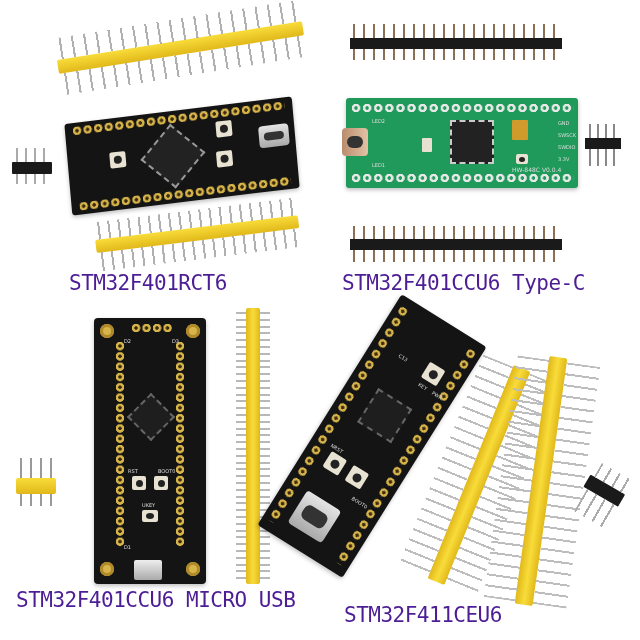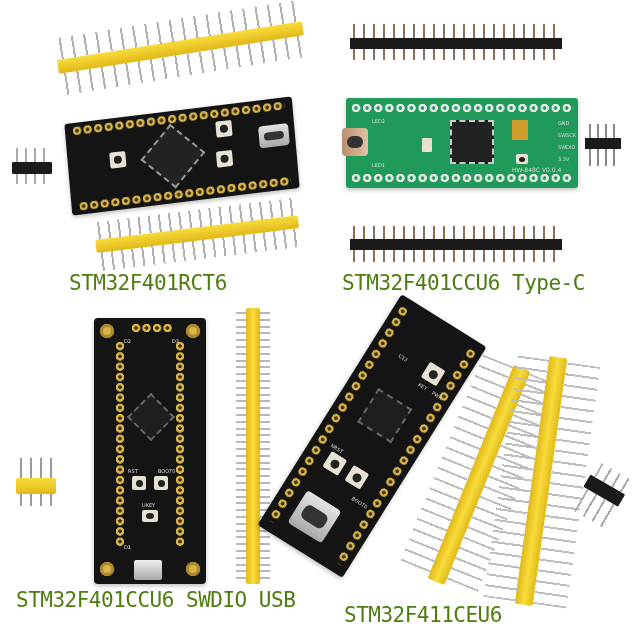--- a/index.html
+++ b/index.html
@@ -1,18 +1,18 @@
 <!DOCTYPE html>
 <html><head>
 <meta charset="utf-8">
 <style>
   html, body { margin:0; padding:0; background:#ffffff; }
   body { width:640px; height:640px; position:relative; overflow:hidden; font-family:"DejaVu Sans Mono", "Liberation Mono", monospace; }
   .abs { position:absolute; }
-  .label { position:absolute; font-family:"DejaVu Sans Mono", "Liberation Mono", monospace; font-size:21px; color:#4d7c0f; letter-spacing:-0.5px; white-space:nowrap;text-align:right; }
+  .label { position:absolute; font-family:"DejaVu Sans Mono", "Liberation Mono", monospace; font-size:21px; color:#4c1d95; letter-spacing:-0.5px; white-space:nowrap;text-align:right; }
 
   
   .header { position:absolute; display:flex; align-items:center; }
   .header .body { position:absolute; left:0; right:0; }
 
   
   .board { position:absolute; background:#141414; border-radius:3px; box-shadow:0 2px 4px rgba(0,0,0,0.25); }
   .board.green { background:#1f9a5a; }
   .chip { position:absolute; background:#222; border:2px dashed #999; box-sizing:border-box; }
   .btn { position:absolute; background:#e8e2d2; border-radius:2px; }
@@ -115,21 +115,21 @@
   <div class="abs" style="left:236px; top:308px; width:34px; height:276px;">
     <div class="abs" style="left:10px; top:0; width:14px; height:276px; background:linear-gradient(90deg,#e1b81a,#f8dc3a,#e1b81a); border-radius:2px;"></div>
     <div class="abs" style="left:0; top:4px; width:34px; height:270px; background:repeating-linear-gradient(180deg,#b8b8b8 0 2px, transparent 2px 6.8px); -webkit-mask:linear-gradient(90deg,#000 0 10px, transparent 10px 24px, #000 24px); mask:linear-gradient(90deg,#000 0 10px, transparent 10px 24px, #000 24px);"></div>
   </div>
 
   <div class="abs" style="left:14px; top:458px; width:44px; height:48px;">
     <div class="abs" style="left:2px; top:20px; width:40px; height:16px; background:linear-gradient(180deg,#f8dc3a,#e1b81a); border-radius:2px;"></div>
     <div class="abs" style="left:6px; top:0; width:36px; height:48px; background:repeating-linear-gradient(90deg,#999 0 2px, transparent 2px 10px); -webkit-mask:linear-gradient(#000 0 20px, transparent 20px 36px, #000 36px); mask:linear-gradient(#000 0 20px, transparent 20px 36px, #000 36px);"></div>
   </div>
 
-  <div class="label" style="left:16px; top:588px;">STM32F401CCU6 SWDIO USB</div>
+  <div class="label" style="left:16px; top:588px;">STM32F401CCU6 MICRO USB</div>
 </div>
 
 <div>
   <div class="board" style="left:322px; top:300px; width:100px; height:272px; transform:rotate(32deg); transform-origin:center;">
     <div class="abs" style="left:6px; top:10px; width:8px; height:252px; background:radial-gradient(circle at 4px 4px, #3a2a10 1.5px, #d8b54a 2px, #d8b54a 4px, transparent 4.5px) 0 0/8px 12.6px repeat-y;"></div>
     <div class="abs" style="left:86px; top:10px; width:8px; height:252px; background:radial-gradient(circle at 4px 4px, #3a2a10 1.5px, #d8b54a 2px, #d8b54a 4px, transparent 4.5px) 0 0/8px 12.6px repeat-y;"></div>
     <div class="chip" style="left:30px; top:92px; width:40px; height:40px; background:#1e1e1e; border-color:#666;"></div>
     <div class="btn" style="left:60px; top:42px; width:18px; height:18px;"></div>
     <div class="btn" style="left:24px; top:170px; width:18px; height:18px;"></div>
     <div class="btn" style="left:50px; top:170px; width:18px; height:18px;"></div>

